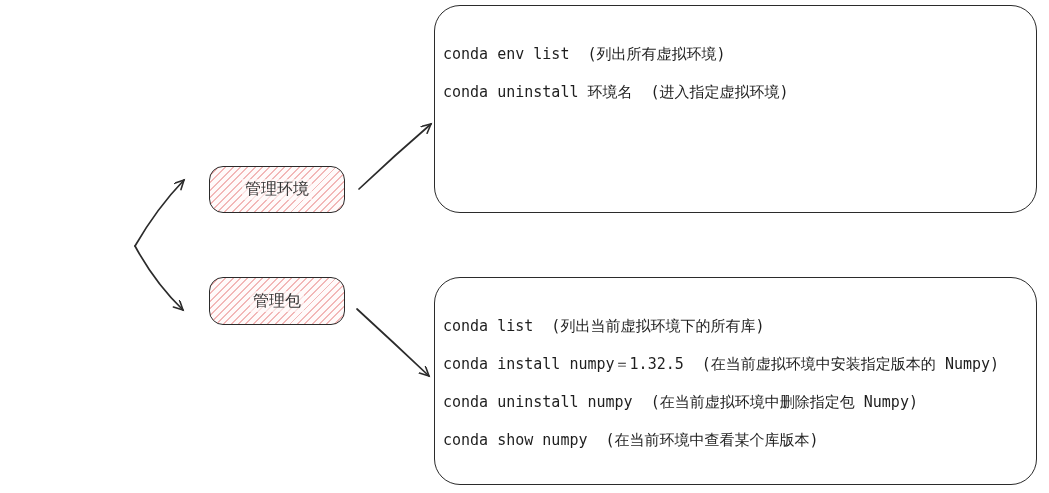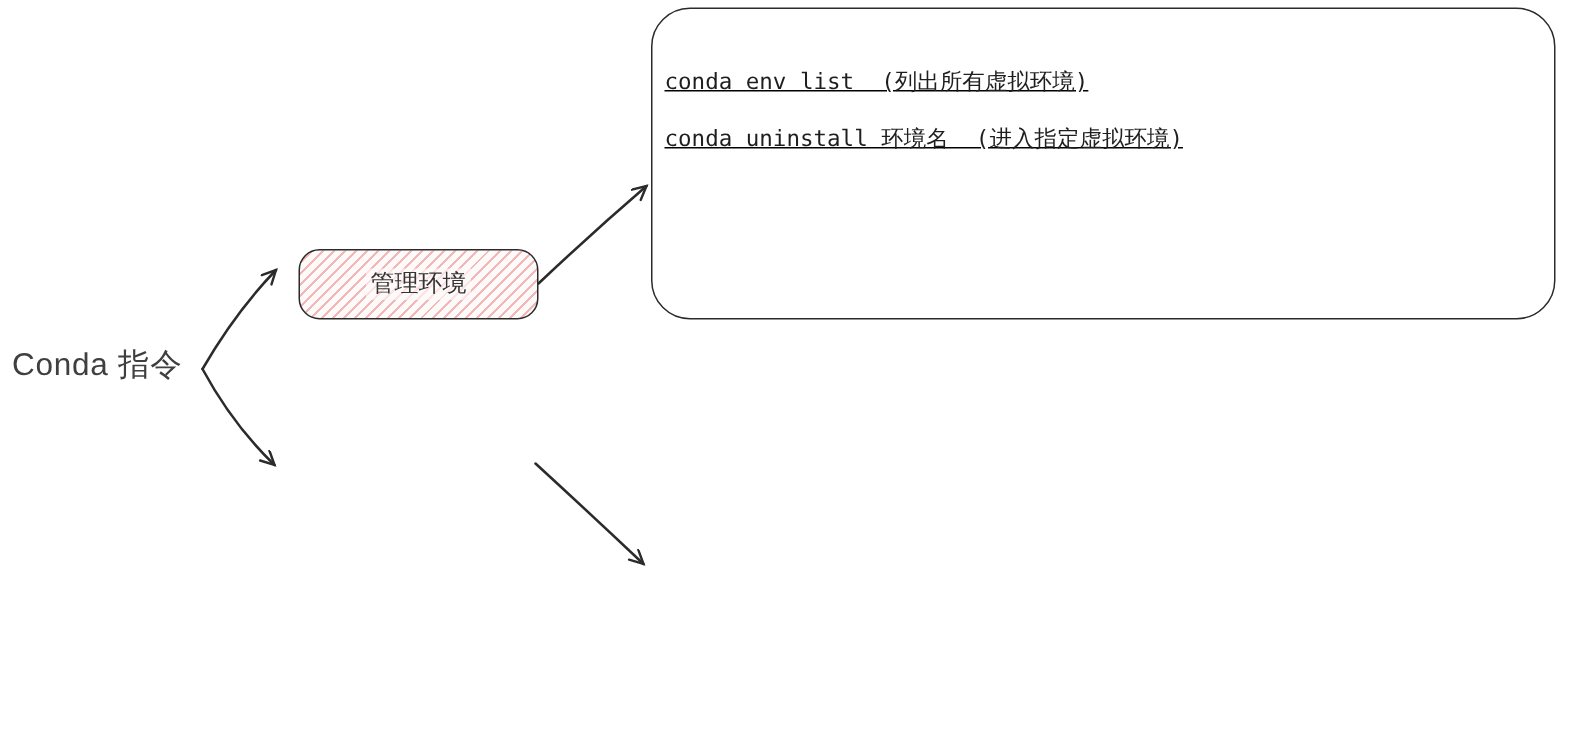--- a/index.html
+++ b/index.html
@@ -27,56 +27,57 @@
     position: absolute;
     left: 8px;
     top: 229px;
     font-size: 21px;
     color: #3f3f3f;
     letter-spacing: 0.5px;
     white-space: pre;
   }
   .node {
     position: absolute;
-    width: 160px;
+    width: 136px;
     box-sizing: border-box;
     border: 1.8px solid #2b2b2b;
     border-radius: 14px;
     background-color: #fffafa;
     background-image: repeating-linear-gradient(
       135deg,
       #f2b7b7 0px,
       #f2b7b7 1.4px,
       rgba(255,255,255,0) 1.4px,
       rgba(255,255,255,0) 5.2px
     );
     display: flex;
     align-items: center;
     justify-content: center;
+    margin-left: 10px;
   }
   .node-env { left: 199px; top: 166px; height: 47px; }
   .node-pkg { left: 199px; top: 277px; height: 48px; }
   .node-label {
     font-size: 16px;
     color: #333333;
     background: rgba(255,250,250,0.65);
     padding: 0 3px;
     white-space: pre;
   }
   .cmdbox {
     position: absolute;
     width: 603px;
     height: 208px;
     box-sizing: border-box;
     border: 1.8px solid #2b2b2b;
     border-radius: 26px;
     background: #ffffff;
     padding: 29px 4px 0 8px;
   }
-  .cmdbox-env { left: 434px; top: 5px; text-decoration: underline; }
+  .cmdbox-env { left: 434px; top: 5px; }
   .cmdbox-pkg { left: 434px; top: 277px; }
   .cmdline {
     font-family: "DejaVu Sans Mono", "Liberation Mono", monospace;
     font-size: 15px;
     line-height: 38px;
     color: #1e1e1e;
     white-space: pre;
   }
 </style>
 </head>
@@ -93,26 +94,34 @@
 
     <path d="M135,246 Q157,208 184,180" fill="none" stroke="#2b2b2b" stroke-width="1.7" stroke-linecap="round" marker-end="url(#arrowhead)"></path>
 
     <path d="M135,246 Q155,283 183,310" fill="none" stroke="#2b2b2b" stroke-width="1.7" stroke-linecap="round" marker-end="url(#arrowhead)"></path>
 
     <path d="M359,189 Q395,155 431,124" fill="none" stroke="#2b2b2b" stroke-width="1.7" stroke-linecap="round" marker-end="url(#arrowhead)"></path>
 
     <path d="M357,309 Q393,342 429,376" fill="none" stroke="#2b2b2b" stroke-width="1.7" stroke-linecap="round" marker-end="url(#arrowhead)"></path>
   </svg>
 
-  <div class="root-label">Conda 指令</div>
 
   <div class="node node-env">
     <span class="node-label">管理环境</span>
   </div>
 
+  <div class="node node-pkg">
+    <span class="node-label">管理包</span>
+  </div>
 
   <div class="cmdbox cmdbox-env">
     <div class="cmdline">conda env list  (列出所有虚拟环境)</div>
     <div class="cmdline">conda uninstall 环境名  (进入指定虚拟环境)</div>
   </div>
 
+  <div class="cmdbox cmdbox-pkg">
+    <div class="cmdline">conda list  (列出当前虚拟环境下的所有库)</div>
+    <div class="cmdline">conda install numpy＝1.32.5  (在当前虚拟环境中安装指定版本的 Numpy)</div>
+    <div class="cmdline">conda uninstall numpy  (在当前虚拟环境中删除指定包 Numpy)</div>
+    <div class="cmdline">conda show numpy  (在当前环境中查看某个库版本)</div>
+  </div>
 
 </div>
 
 </body></html>

